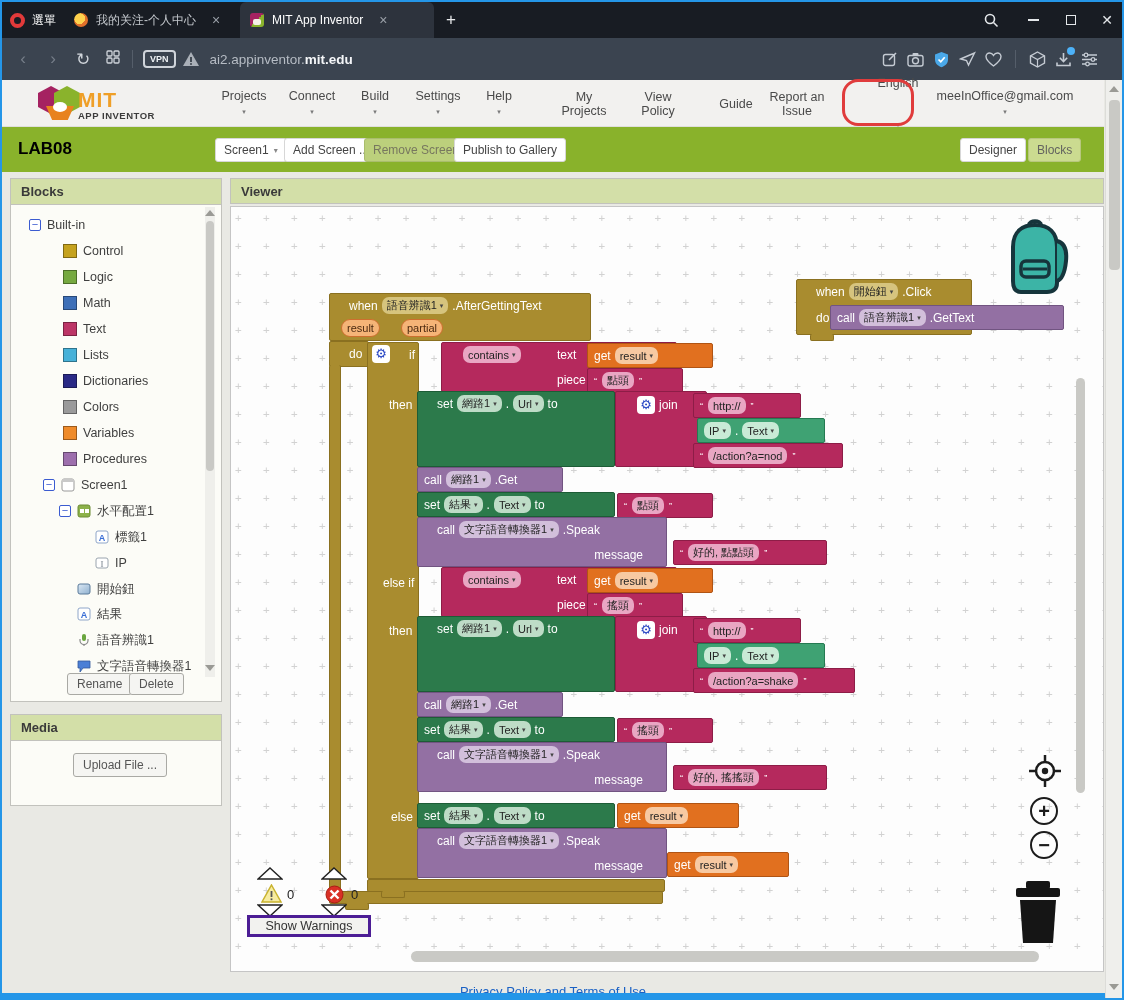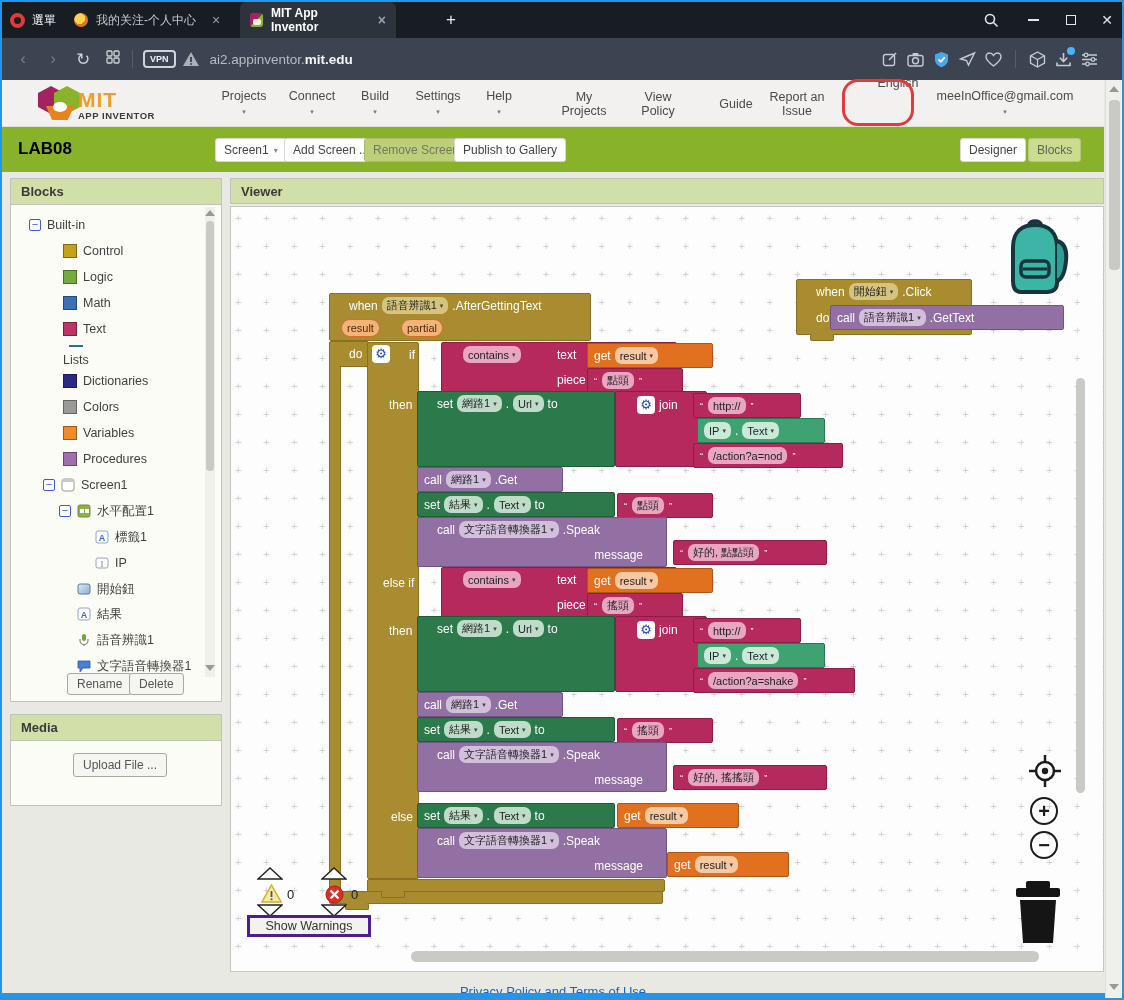--- a/index.html
+++ b/index.html
@@ -106,21 +106,21 @@
   <div class="tabbar">
     <div class="opera-menu">
       <span class="opera-o"></span>
       <span>選單</span>
     </div>
     <div class="tab" style="left:62px;width:170px;">
       <span class="fav2"></span>
       <span>我的关注-个人中心</span>
       <span class="close">×</span>
     </div>
-    <div class="tab active" style="left:238px;width:156px;font-weight:bold;">
+    <div class="tab active" style="left:238px;width:194px;">
       <span class="favmit"></span>
       <span>MIT App Inventor</span>
       <span class="close">×</span>
     </div>
     <div class="newtab">+</div>
     <div class="winctl" style="left:972px;">
       <svg width="15" height="15" viewBox="0 0 15 15">
           <circle cx="6" cy="6" r="4.5" fill="none" stroke="#e4e7ea" stroke-width="1.6"></circle>
           <line x1="9.5" y1="9.5" x2="13.5" y2="13.5" stroke="#e4e7ea" stroke-width="1.6"></line>
         </svg>
@@ -280,21 +280,21 @@
         <span>Logic</span>
       </div>
     <div class="trow" style="left:52px;top:114px;">
         <span class="sq" style="background: rgb(62, 112, 184);"></span>
         <span>Math</span>
       </div>
     <div class="trow" style="left:52px;top:140px;">
         <span class="sq" style="background: rgb(188, 53, 102);"></span>
         <span>Text</span>
       </div>
-    <div class="trow" style="left:52px;top:166px;flex-direction:column;">
+    <div class="trow" style="left:52px;top:166px;">
         <span class="sq" style="background: rgb(71, 177, 216);"></span>
         <span>Lists</span>
       </div>
     <div class="trow" style="left:52px;top:192px;">
         <span class="sq" style="background: rgb(42, 42, 134);"></span>
         <span>Dictionaries</span>
       </div>
     <div class="trow" style="left:52px;top:218px;">
         <span class="sq" style="background: rgb(154, 154, 154);"></span>
         <span>Colors</span>

